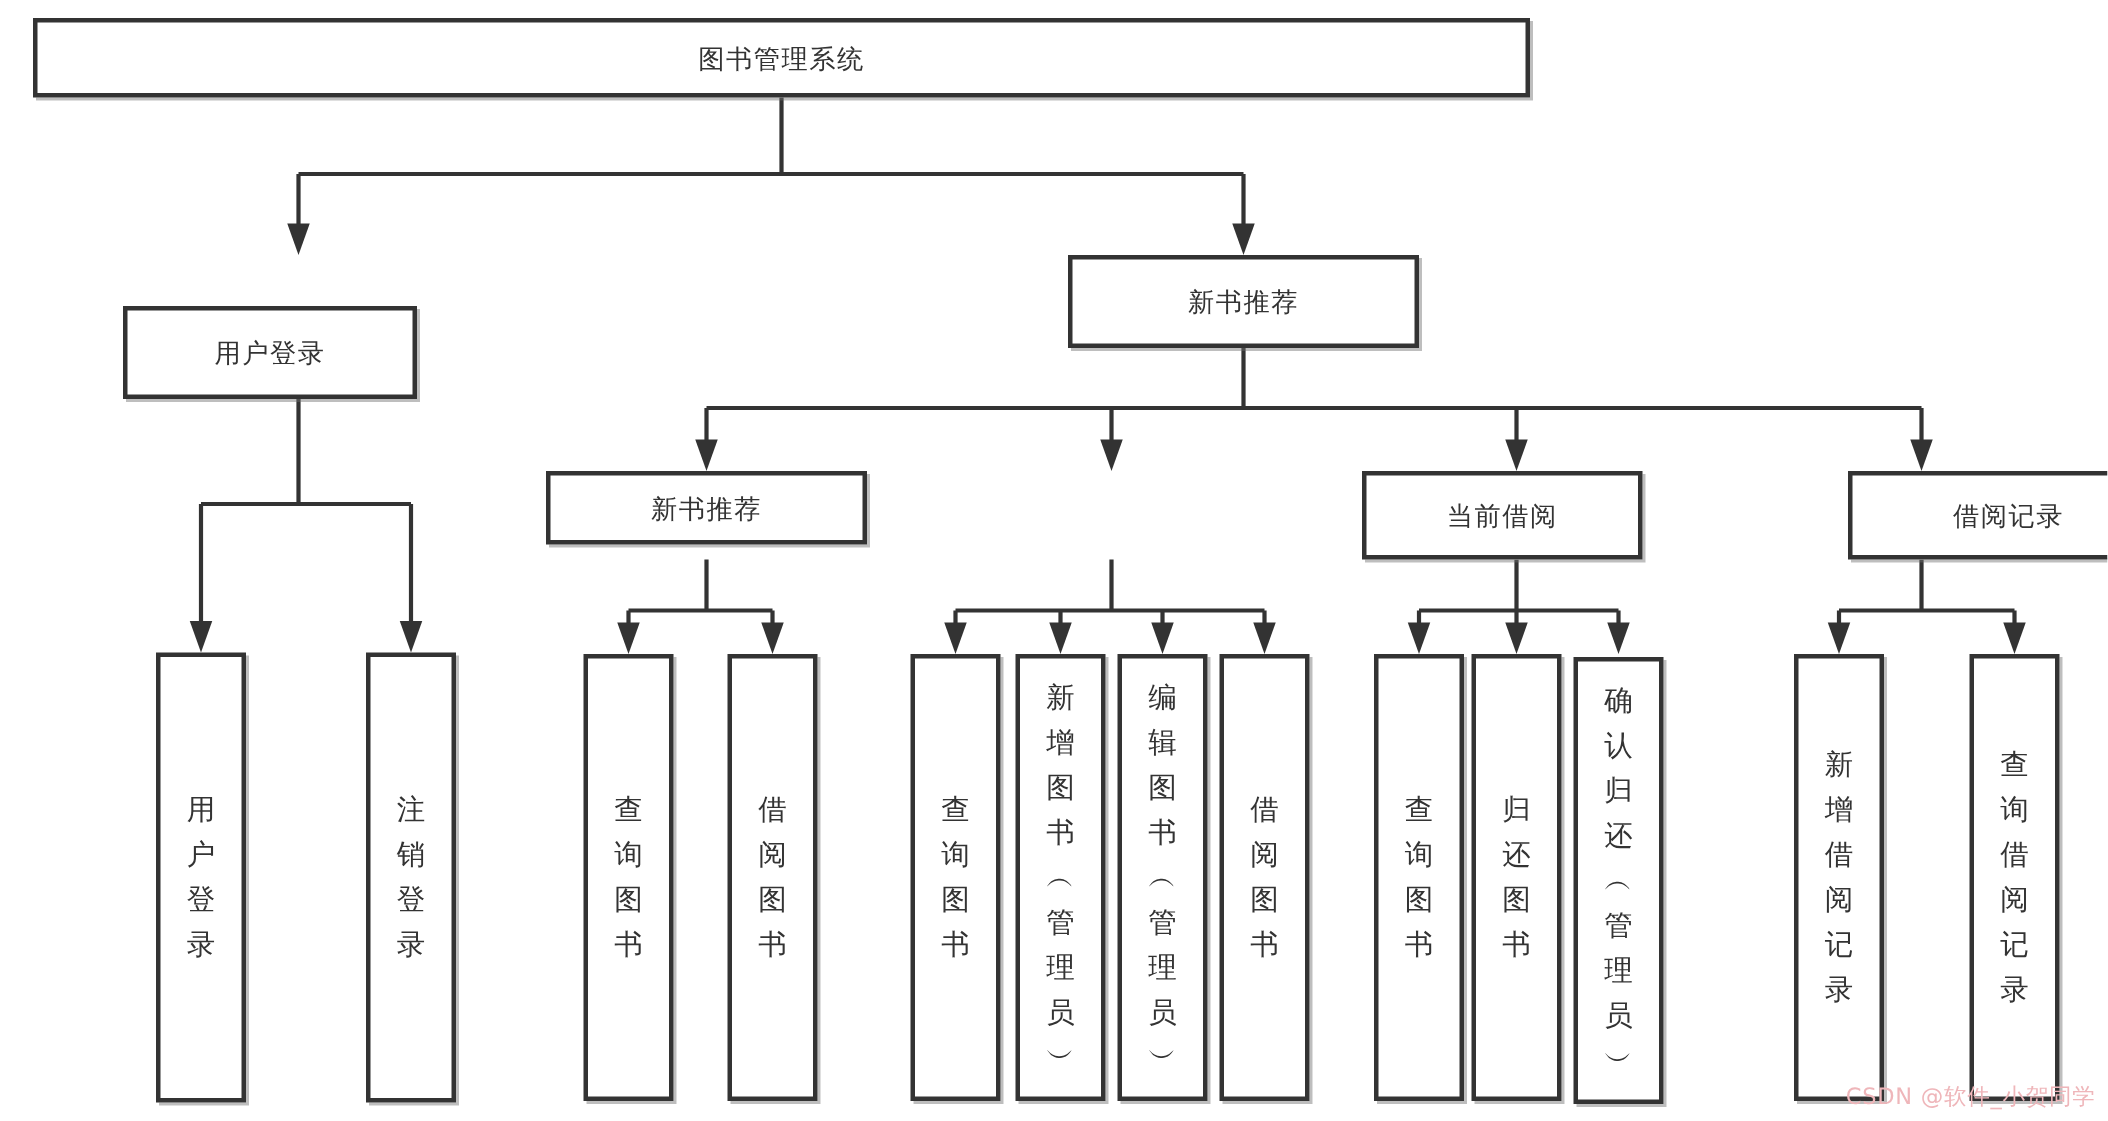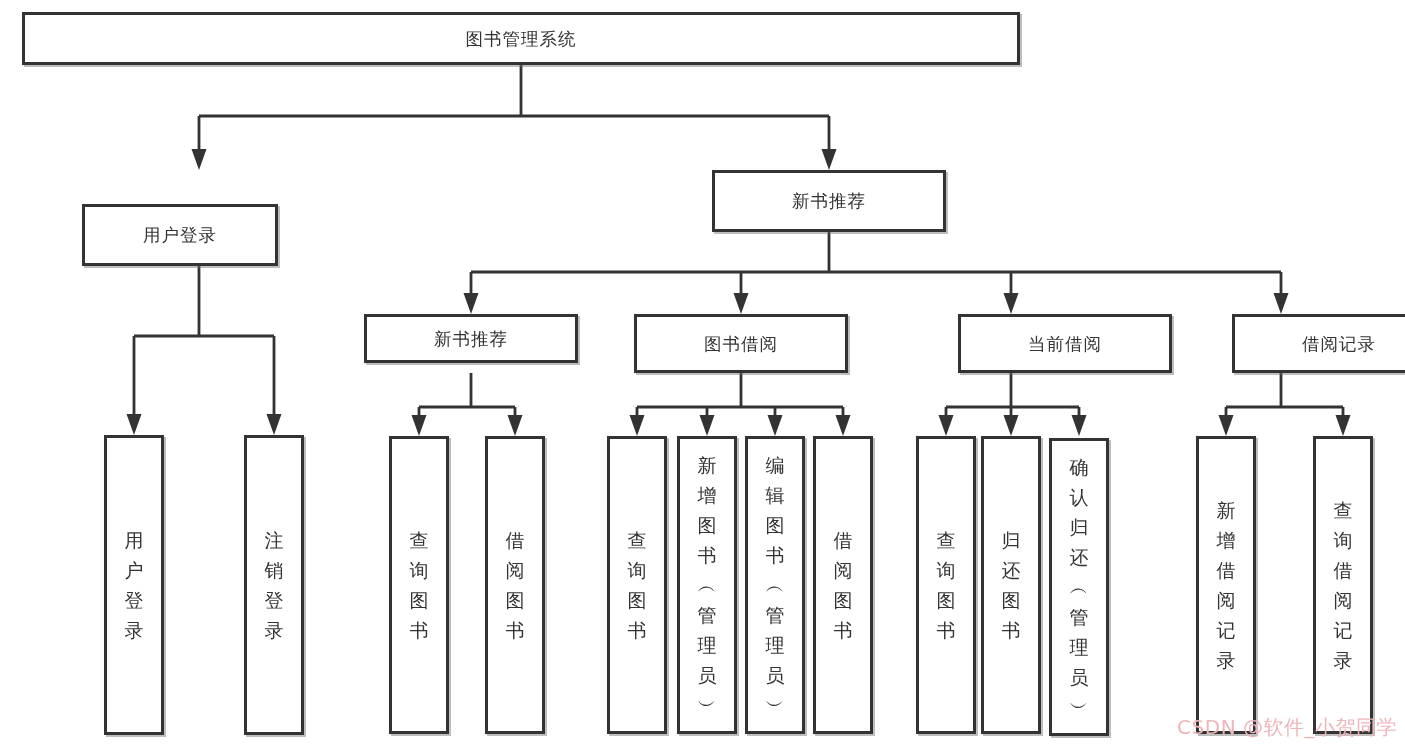--- a/index.html
+++ b/index.html
@@ -29,21 +29,21 @@
     color:var(--text);
     display:flex;align-items:center;justify-content:center;
     box-shadow:2px 2px 0 rgba(110,110,110,0.45);
   }
   .box.h{font-size:17.5px;letter-spacing:1px;white-space:nowrap;}
   .box.v{flex-direction:column;}
   .box.v span{display:block;font-size:19px;line-height:30px;text-align:center;}
   .watermark{
     position:absolute;
     right:8px;bottom:6px;
-    font-size:20px;
+    font-size:15px;
     color:var(--watermark);
     letter-spacing:0.5px;
     white-space:nowrap;
   }
 </style>
 </head>
 <body>
 
 <div class="stage">
 
@@ -96,22 +96,21 @@
       <polygon class="ah" points="1335.5,415 1350.5,415 1343,436"></polygon>
     </g>
   </svg>
 
   <div class="box h" style="left:22px;top:12px;width:998px;height:53px;">图书管理系统</div>
 
   <div class="box h" style="left:82px;top:170px;width:196px;height:62px;margin-top:34px;">用户登录</div>
   <div class="box h" style="left:712px;top:170px;width:234px;height:62px;">新书推荐</div>
 
   <div class="box h" style="left:364px;top:314px;width:214px;height:49px;">新书推荐</div>
-  <div class="box h" style="left:634px;top:314px;width:214px;height:59px;">图书借阅</div>
-  <div class="box h" style="left:958px;top:314px;width:214px;height:59px;text-align:center;">当前借阅</div>
+  <div class="box h" style="left:908px;top:314px;width:187px;height:59px;text-align:center;">当前借阅</div>
   <div class="box h" style="left:1232px;top:314px;width:214px;height:59px;">借阅记录</div>
 
   <div class="box v" style="left:104px;top:435px;width:60px;height:300px;">
       <span>用</span>
       <span>户</span>
       <span>登</span>
       <span>录</span>
     </div>
   <div class="box v" style="left:244px;top:435px;width:60px;height:300px;">
       <span>注</span>

